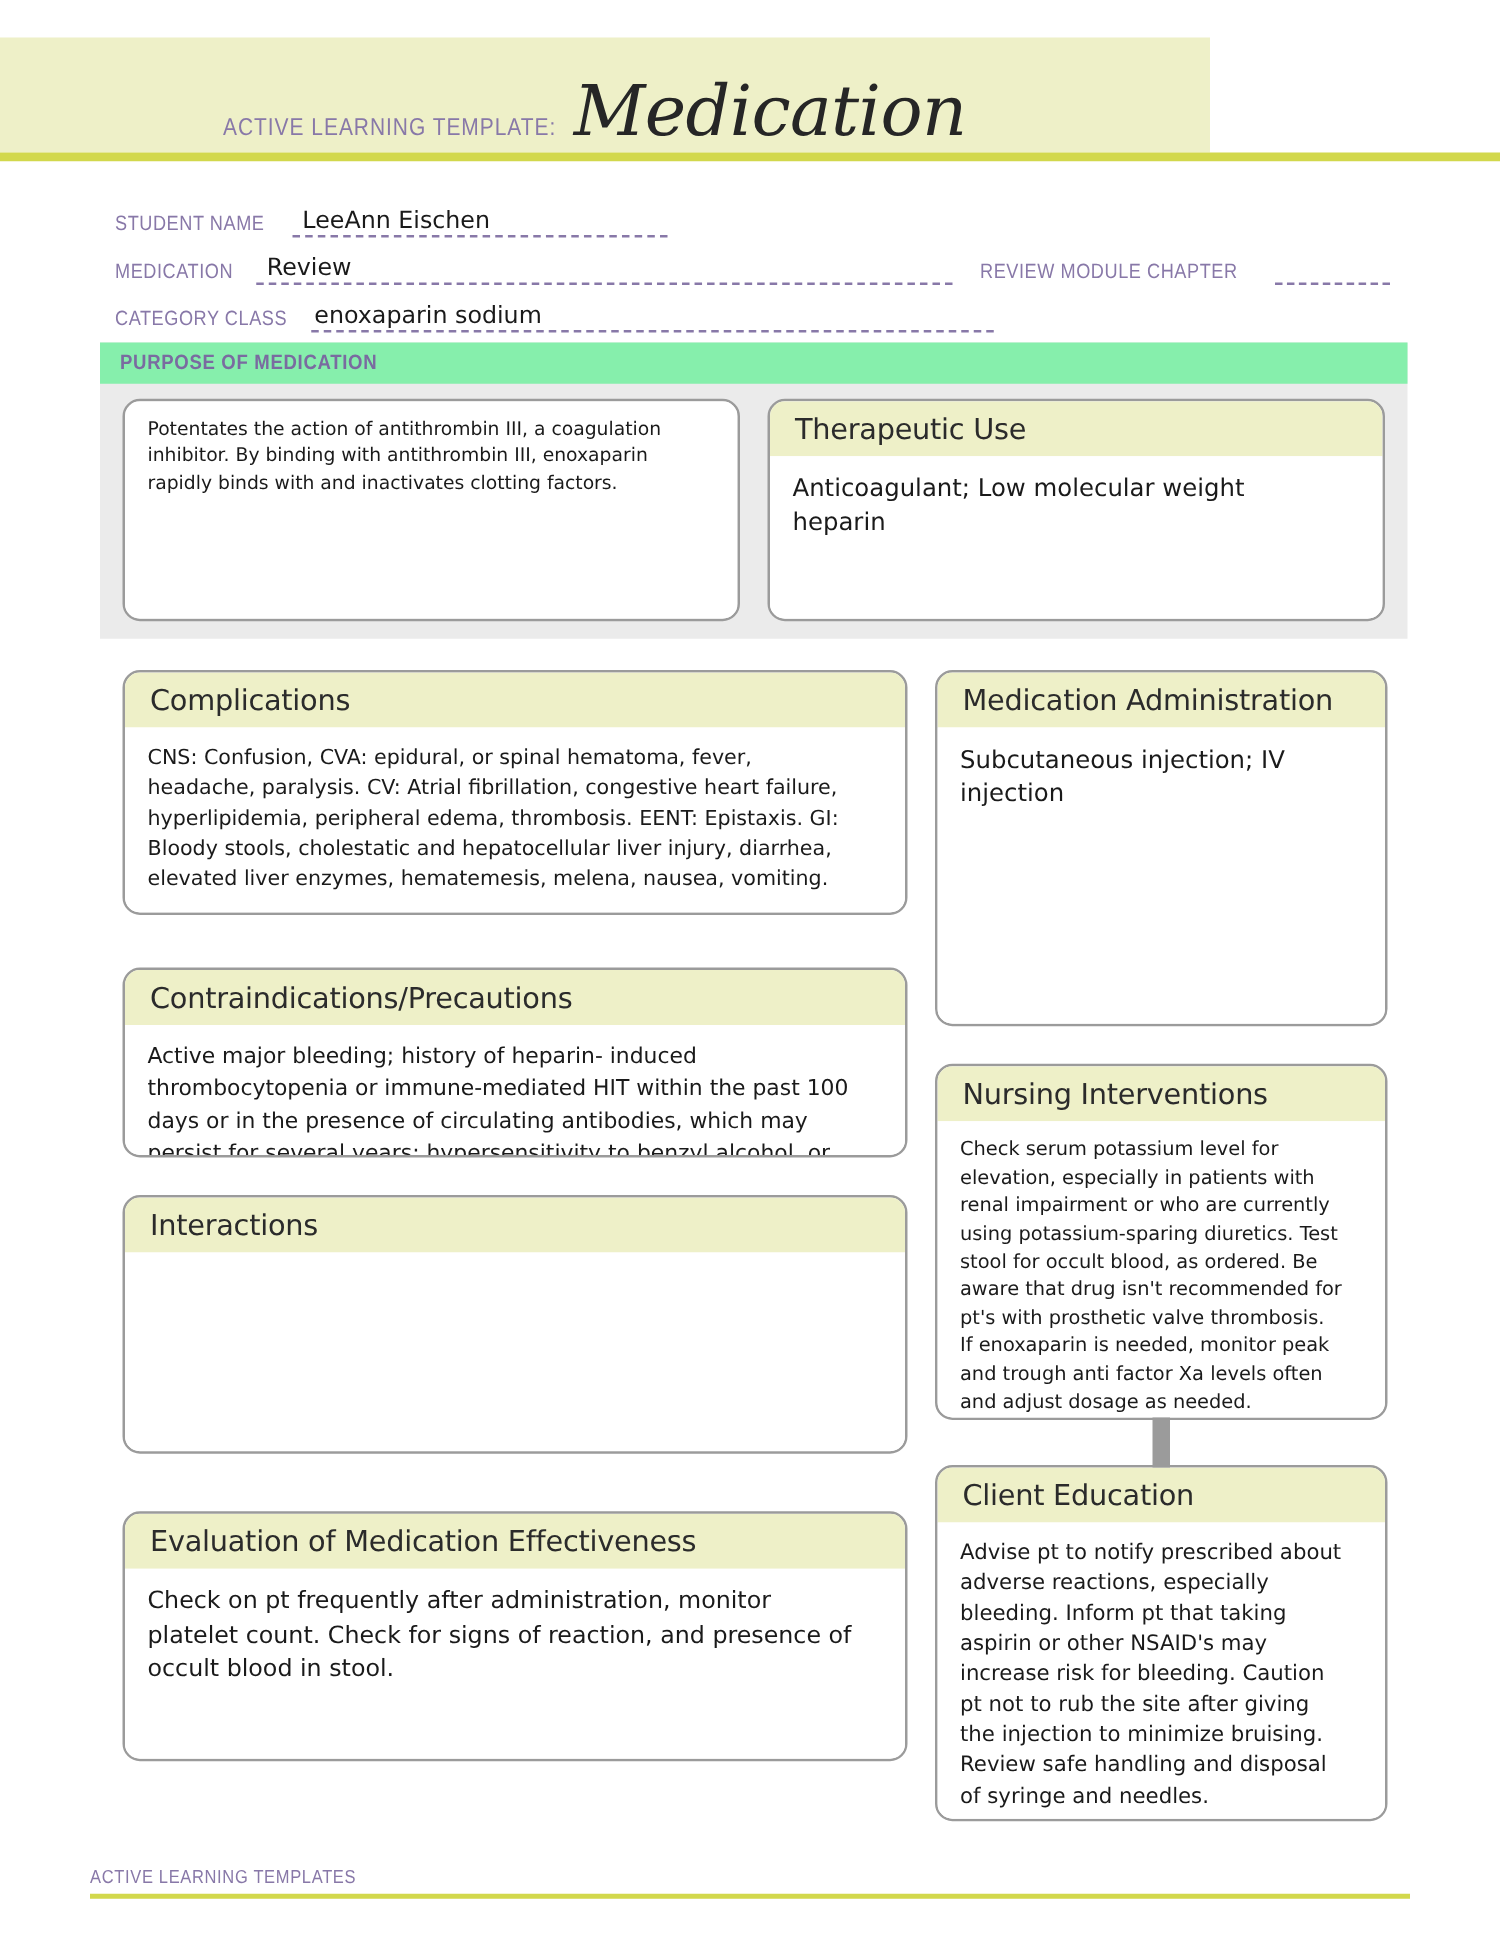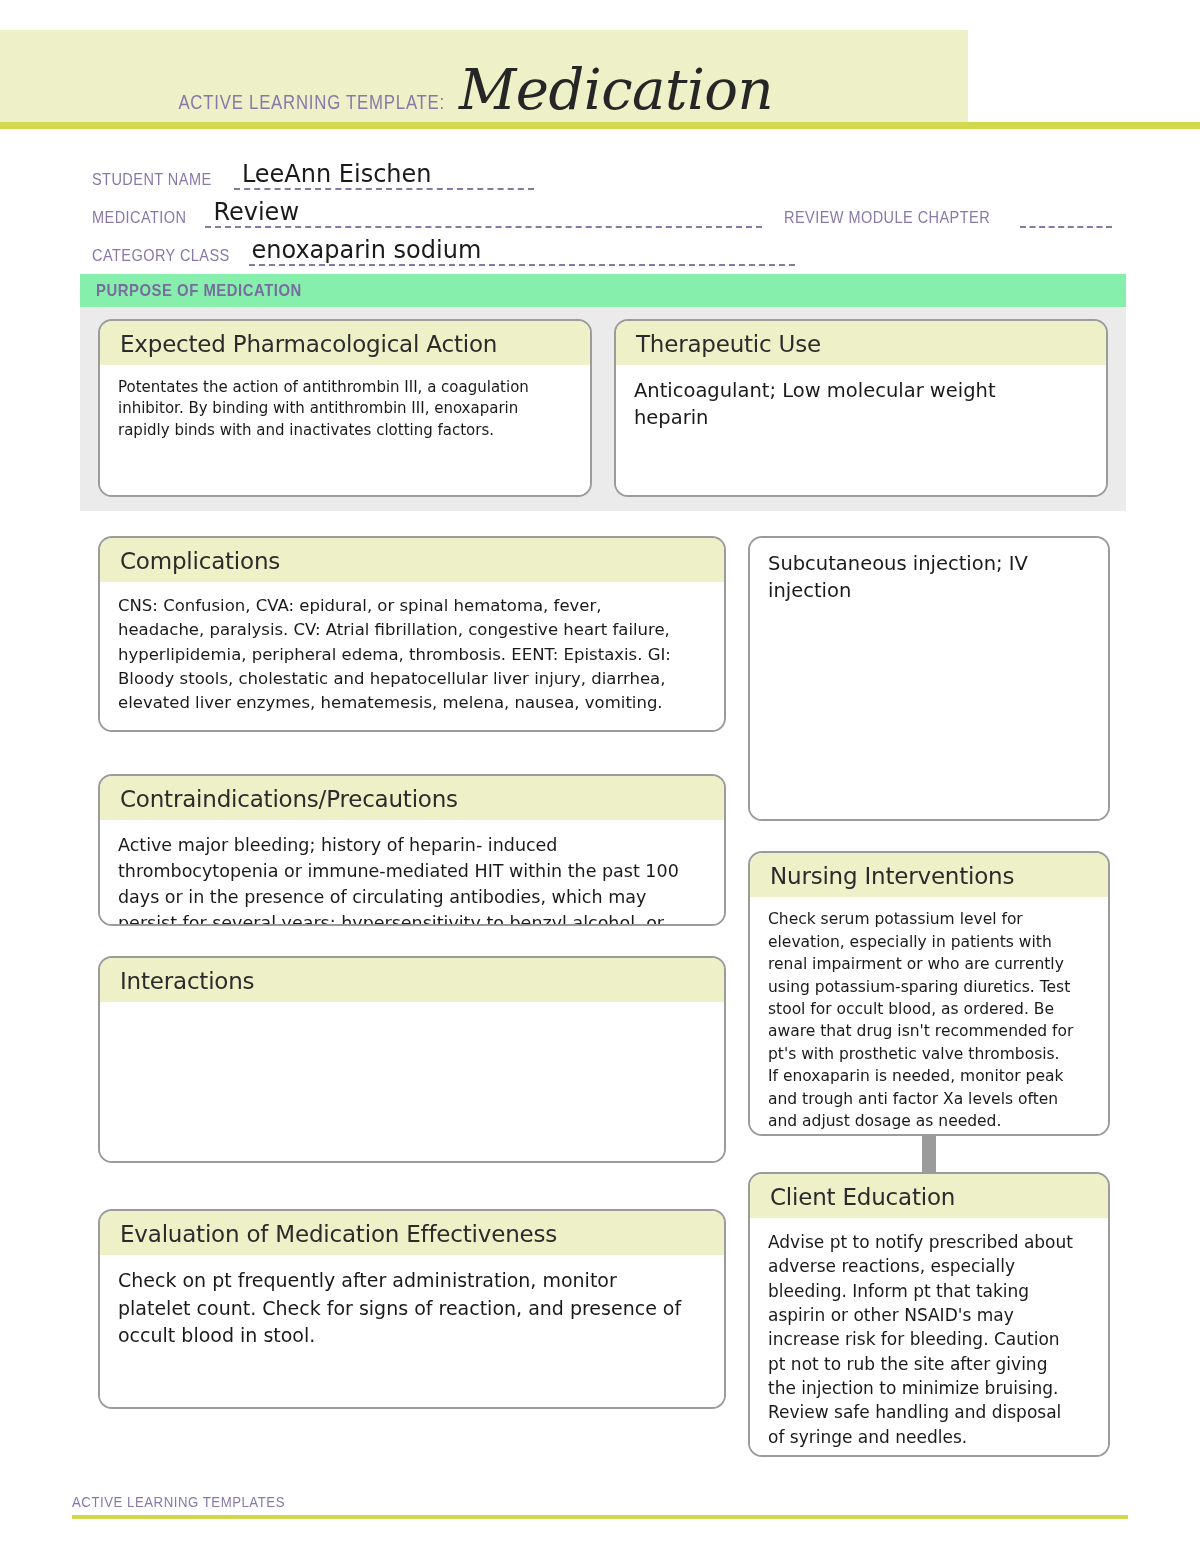--- a/index.html
+++ b/index.html
@@ -95,21 +95,21 @@
     margin-left: 6px;
   }
   .field-fill.short { flex: 0 0 300px; }
   .field-fill.chapter { flex: 0 0 92px; margin-left: 2px; }
   .field-fill.tight { margin-left: 1px; }
   .field-value {
     position: absolute;
     left: 8px;
     bottom: 2px;
     font-family: "DejaVu Sans", sans-serif;
-    font-size: 24px;
+    font-size: 19px;
     color: #1a1a1a;
     white-space: nowrap;
     line-height: 1;
   }
   .field-right-label {
     font-size: 16.5px;
     color: #8878a8;
     letter-spacing: 0.5px;
     transform: scaleX(0.88);
     transform-origin: left bottom;
@@ -308,23 +308,20 @@
 
 </div>
 
 <div class="purpose-section">
   <div class="purpose-title-bar">
     <span class="purpose-title">PURPOSE OF MEDICATION</span>
   </div>
   <div class="purpose-boxes">
 
     <div class="card purpose">
-      <div class="card-head">
-        <h2>Expected Pharmacological Action</h2>
-      </div>
       <div class="card-body">
         <p>Potentates the action of antithrombin III, a coagulation inhibitor. By binding with antithrombin III, enoxaparin rapidly binds with and inactivates  clotting factors.</p>
       </div>
     </div>
 
     <div class="card purpose therapeutic">
       <div class="card-head">
         <h2>Therapeutic Use</h2>
       </div>
       <div class="card-body">
@@ -373,20 +370,23 @@
       <div class="card-body">
         <p>Check on pt frequently after administration, monitor platelet count. Check for signs of reaction, and presence of occult blood in stool.</p>
       </div>
     </div>
 
   </div>
 
   <div class="col-right">
 
     <div class="card med-admin">
+      <div class="card-head">
+        <h2>Medication Administration</h2>
+      </div>
       <div class="card-body">
         <p>Subcutaneous injection; IV injection</p>
       </div>
     </div>
 
     <div style="height:30px;"></div>
 
     <div class="card nursing">
       <div class="card-head">
         <h2>Nursing Interventions</h2>

